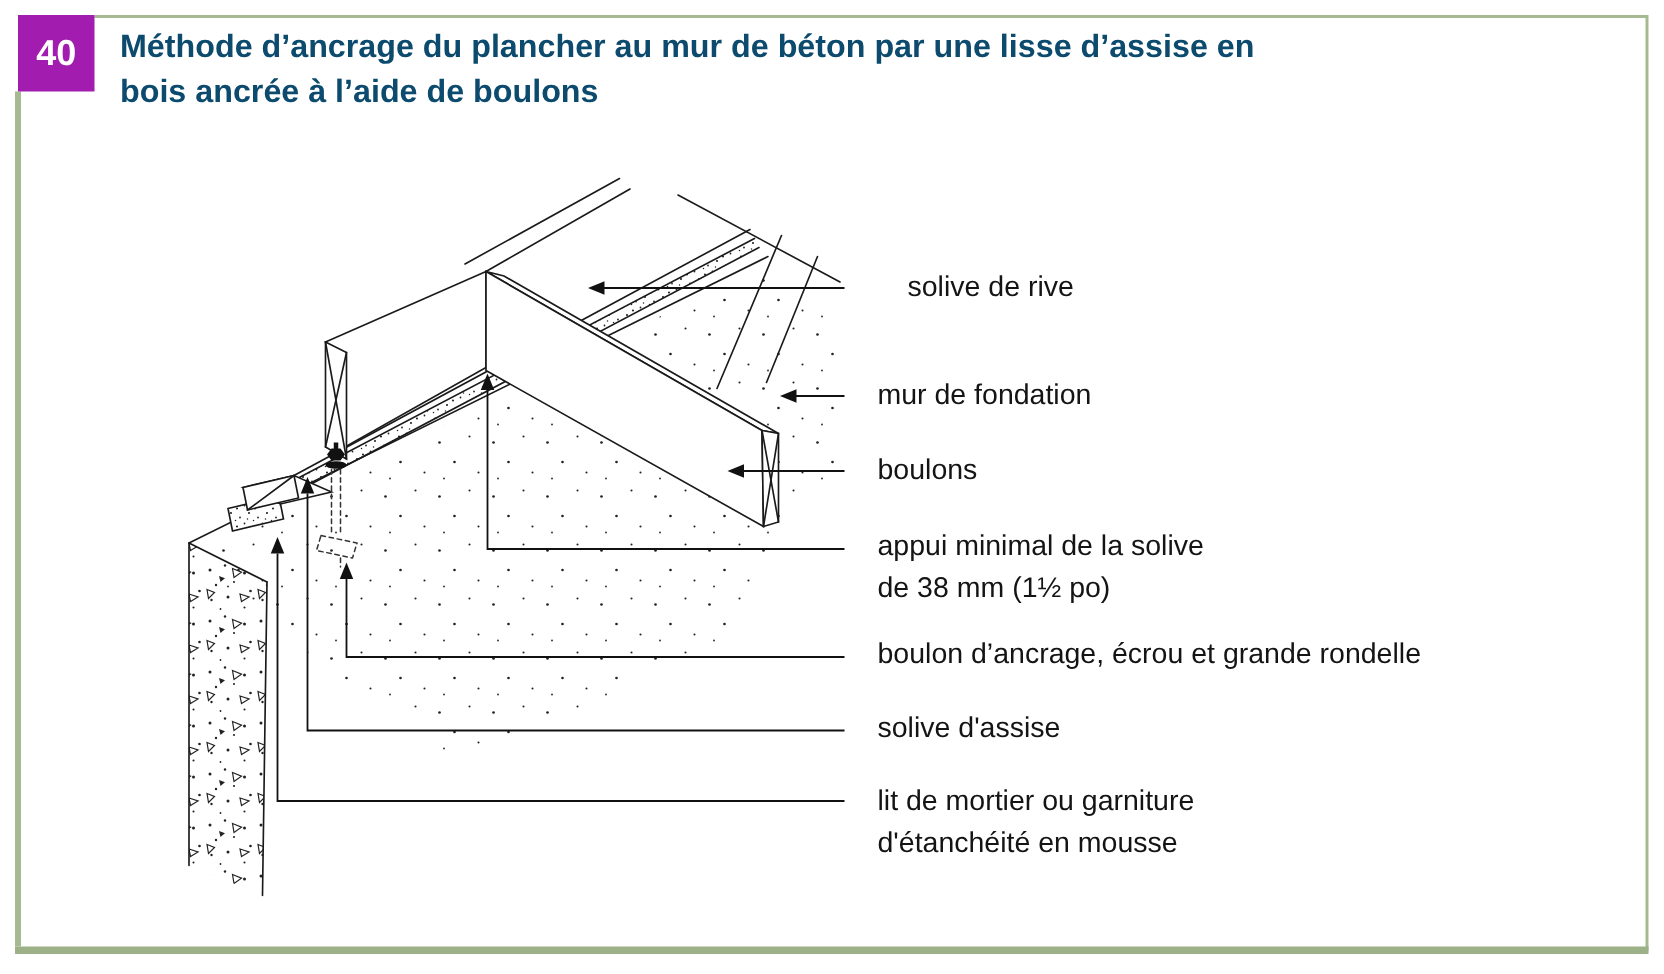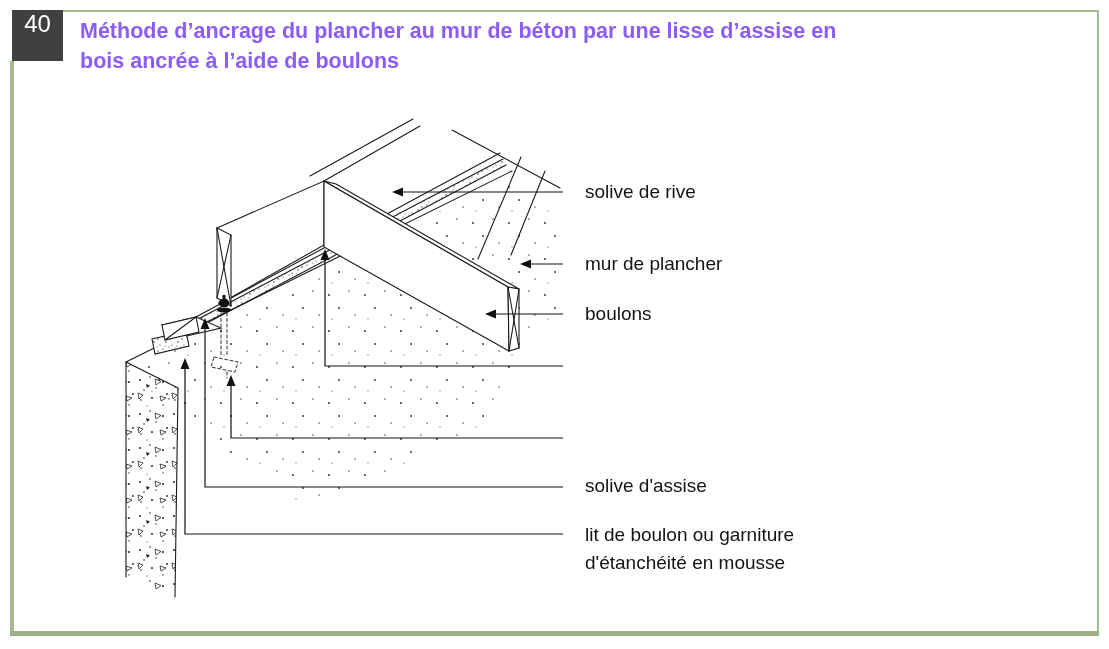--- a/index.html
+++ b/index.html
@@ -5,29 +5,29 @@
   html,body{margin:0;padding:0;background:#ffffff;}
   #page{position:relative;width:1109px;height:649px;background:#ffffff;overflow:hidden;
         font-family:"Liberation Sans", sans-serif;color:#111;}
   
   .border{position:absolute;background:#a6ba92;}
   #border-top{left:63px;top:10px;width:1035px;height:2px;}
   #border-right{left:1097px;top:10px;width:2px;height:624px;}
   #border-bottom{left:10px;top:631px;width:1089px;height:5px;background:#9db188;}
   #border-left{left:10px;top:61px;width:4px;height:570px;}
   
-  #figure-badge{position:absolute;left:12px;top:10px;width:51px;height:51px;background:#404040;
-     color:#fff;font-weight:normal;font-size:24px;display:flex;align-items:flex-start;justify-content:center;}
+  #figure-badge{position:absolute;left:12px;top:10px;width:51px;height:51px;background:#a21caf;
+     color:#fff;font-weight:bold;font-size:24px;display:flex;align-items:center;justify-content:center;}
   
   #figure-title{position:absolute;left:80px;top:16px;width:800px;font-weight:bold;
-     font-size:21.5px;line-height:30px;color:#8b5cf6;}
+     font-size:21.5px;line-height:30px;color:#0c4a6e;}
   
   .dlabel{position:absolute;left:585px;font-size:19px;line-height:24px;color:#141414;white-space:pre-line;}
   .dlabel.two{line-height:28px;}
-  #label-solive-de-rive{top:180px;}
+  #label-solive-de-rive{top:180px;margin-left:20px;}
   #label-mur-de-fondation{top:252px;}
   #label-solive{top:302px;}
   #label-appui-minimal{top:351px;}
   #label-boulon{top:425px;}
   #label-lisse{top:474px;}
   #label-lit-de-mortier{top:521px;}
   #diagram-svg{position:absolute;left:0;top:0;}
 </style>
 </head>
 <body>
@@ -162,19 +162,22 @@
       <path d="M520,264 l11,-4.5 l0,9 z"></path>
       <path d="M485,314 l11,-4.5 l0,9 z"></path>
       <path d="M325,249 l-4.5,11 l9,0 z"></path>
       <path d="M231,375 l-4.5,11 l9,0 z"></path>
       <path d="M205,318 l-4.5,11 l9,0 z"></path>
       <path d="M185,358 l-4.5,11 l9,0 z"></path>
     </g>
   </svg>
 
   <div class="dlabel" id="label-solive-de-rive">solive de rive</div>
-  <div class="dlabel" id="label-mur-de-fondation">mur de plancher</div>
+  <div class="dlabel" id="label-mur-de-fondation">mur de fondation</div>
   <div class="dlabel" id="label-solive">boulons</div>
+  <div class="dlabel two" id="label-appui-minimal">appui minimal de la solive
+de 38 mm (1½ po)</div>
+  <div class="dlabel" id="label-boulon">boulon d’ancrage, écrou et grande rondelle</div>
   <div class="dlabel" id="label-lisse">solive d'assise</div>
-  <div class="dlabel two" id="label-lit-de-mortier">lit de boulon ou garniture
+  <div class="dlabel two" id="label-lit-de-mortier">lit de mortier ou garniture
 d'étanchéité en mousse</div>
 
 </div>
 
 </body></html>

